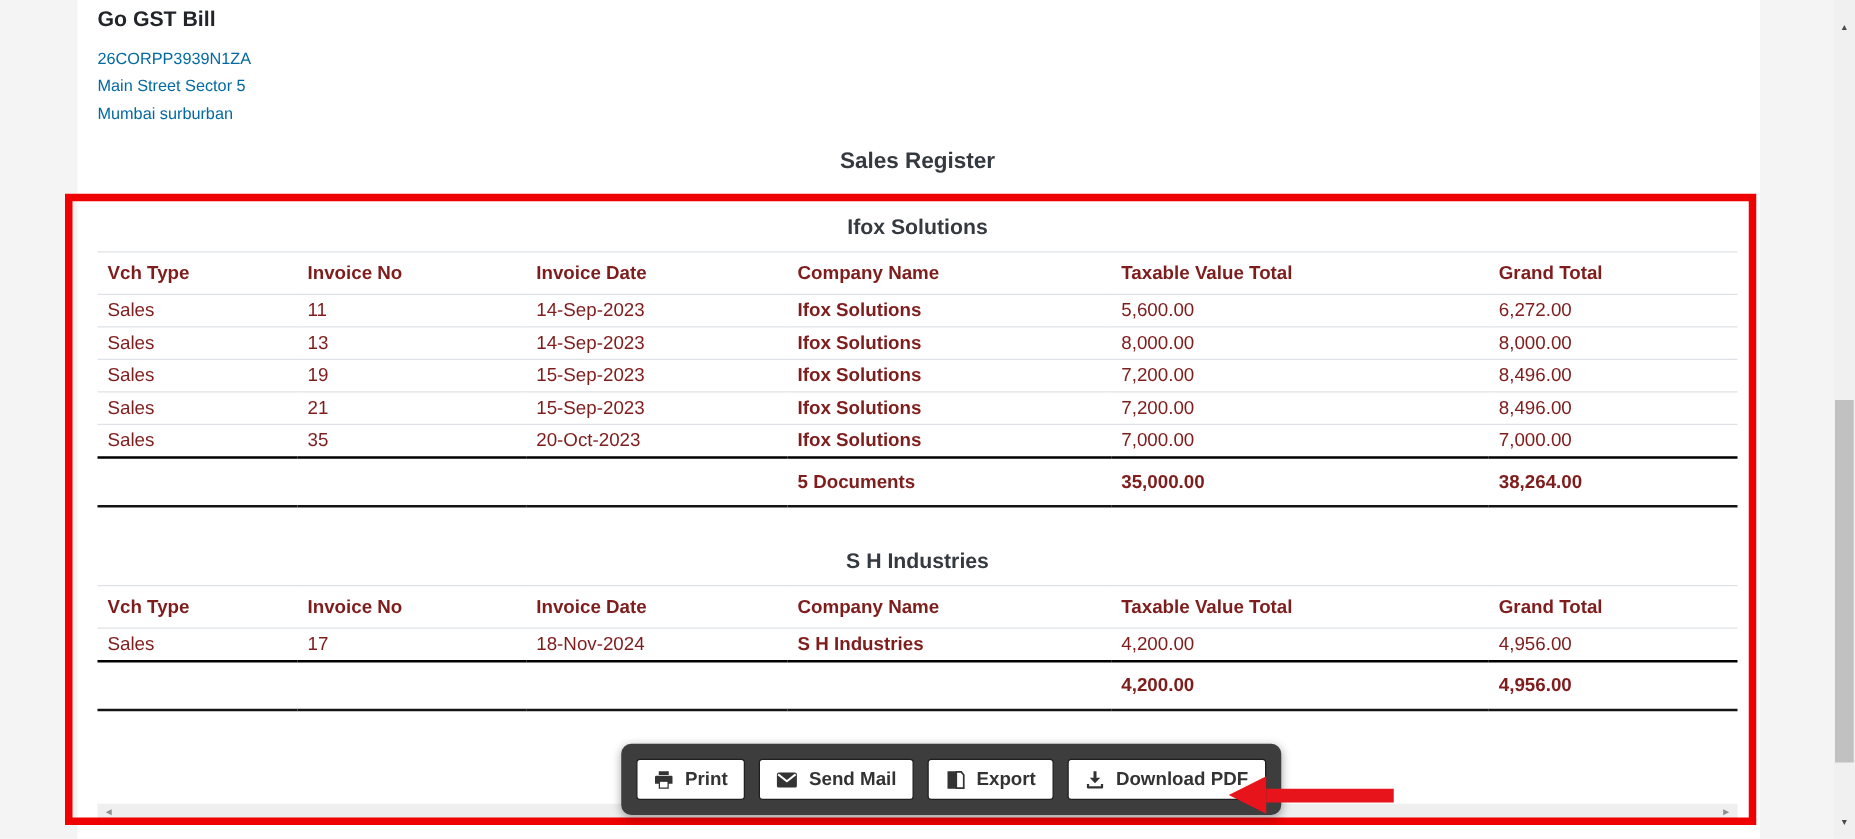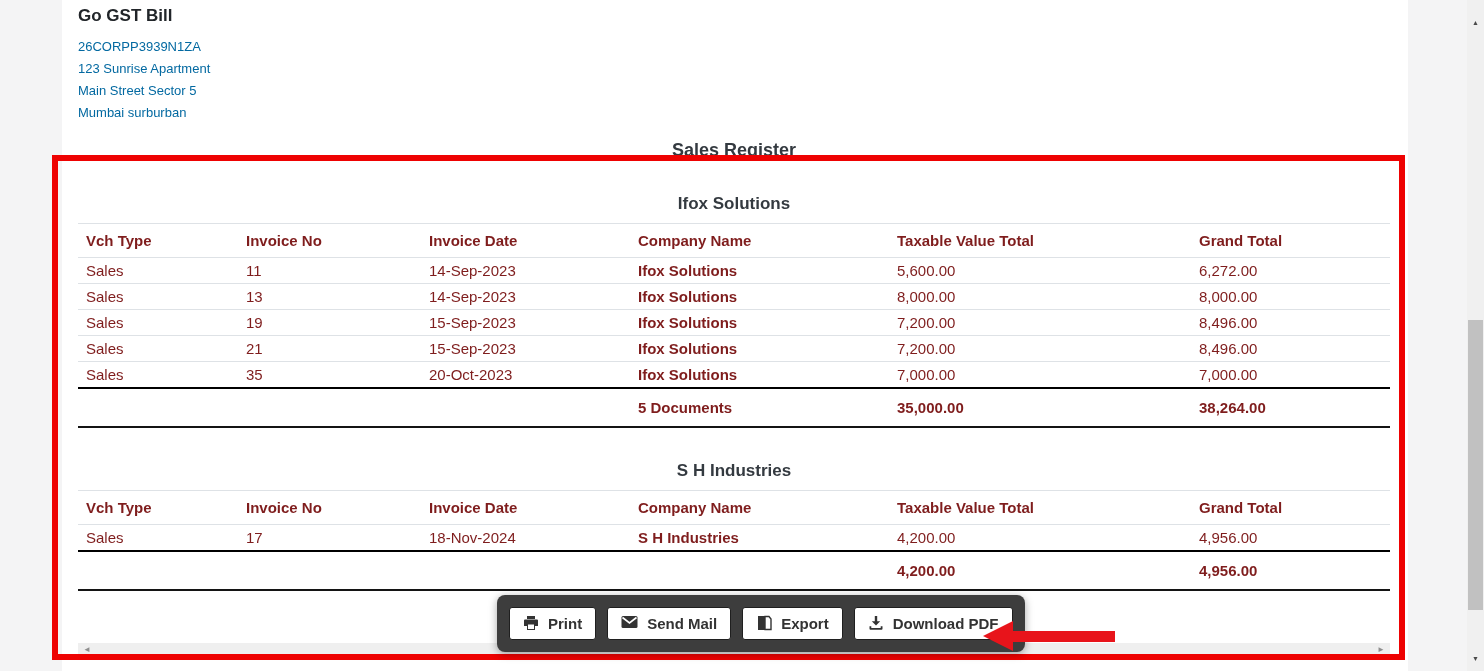--- a/index.html
+++ b/index.html
@@ -38,21 +38,21 @@
   }
 
   
   .toolbar{
     position:absolute;left:497px;top:595px;z-index:50;
     background:#3d3d3d;border-radius:8px;padding:12px;
     display:flex;gap:11px;align-items:center;
     box-shadow:0 2px 8px rgba(0,0,0,.35);
   }
   .tb-btn{
-    display:flex;align-items:flex-start;gap:9px;
+    display:flex;align-items:center;gap:9px;
     background:#ffffff;color:#333333;border:1px solid #1f1f1f;border-radius:3px;
     padding:7px 13px;font-size:15px;font-weight:600;font-family:inherit;cursor:pointer;white-space:nowrap;
   }
   .tb-btn svg{display:block}
 
   
   .annotation-arrow{position:absolute;left:983px;top:621px;width:132px;height:30px;display:flex;align-items:center;z-index:60;pointer-events:none}
   .arrow-head{width:0;height:0;border-top:15px solid transparent;border-bottom:15px solid transparent;border-right:30px solid #e8141b}
   .arrow-tail{flex:1;height:11px;background:#e8141b}
 
@@ -70,21 +70,20 @@
   .v-down{bottom:4px}
   .v-thumb{position:absolute;left:1px;top:320px;width:15px;height:290px;background:#c1c1c1}
 </style>
 </head>
 <body>
 
 <div class="paper">
   <div class="content">
     <div class="biz-name">Go GST Bill</div>
     <p class="addr">26CORPP3939N1ZA</p>
-    <p class="addr">123 Sunrise Apartment</p>
     <p class="addr">Main Street Sector 5</p>
     <p class="addr">Mumbai surburban</p>
 
     <div class="report-title">Sales Register</div>
 
     <div id="sections">
   <section class="report-section">
     <h3 class="section-title">Ifox Solutions</h3>
     <table class="report-table">
       <colgroup>

